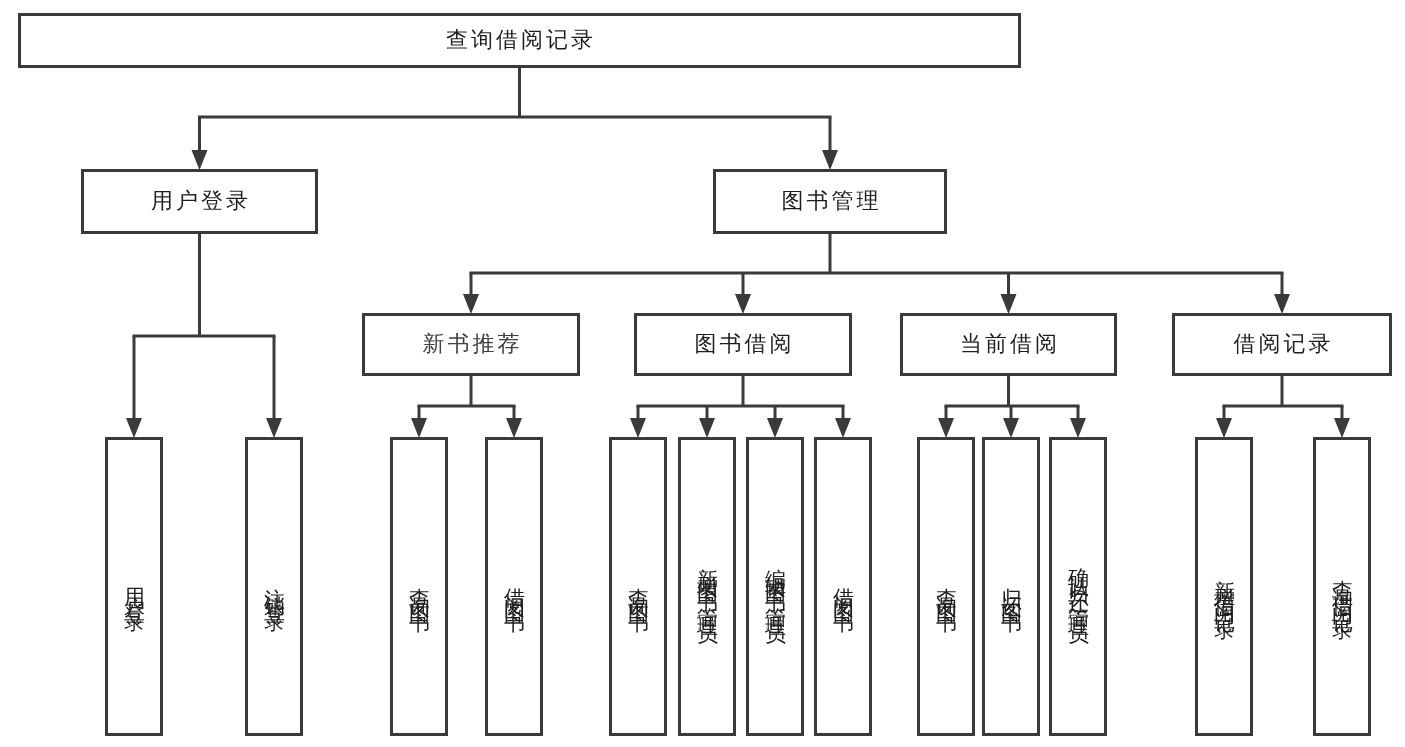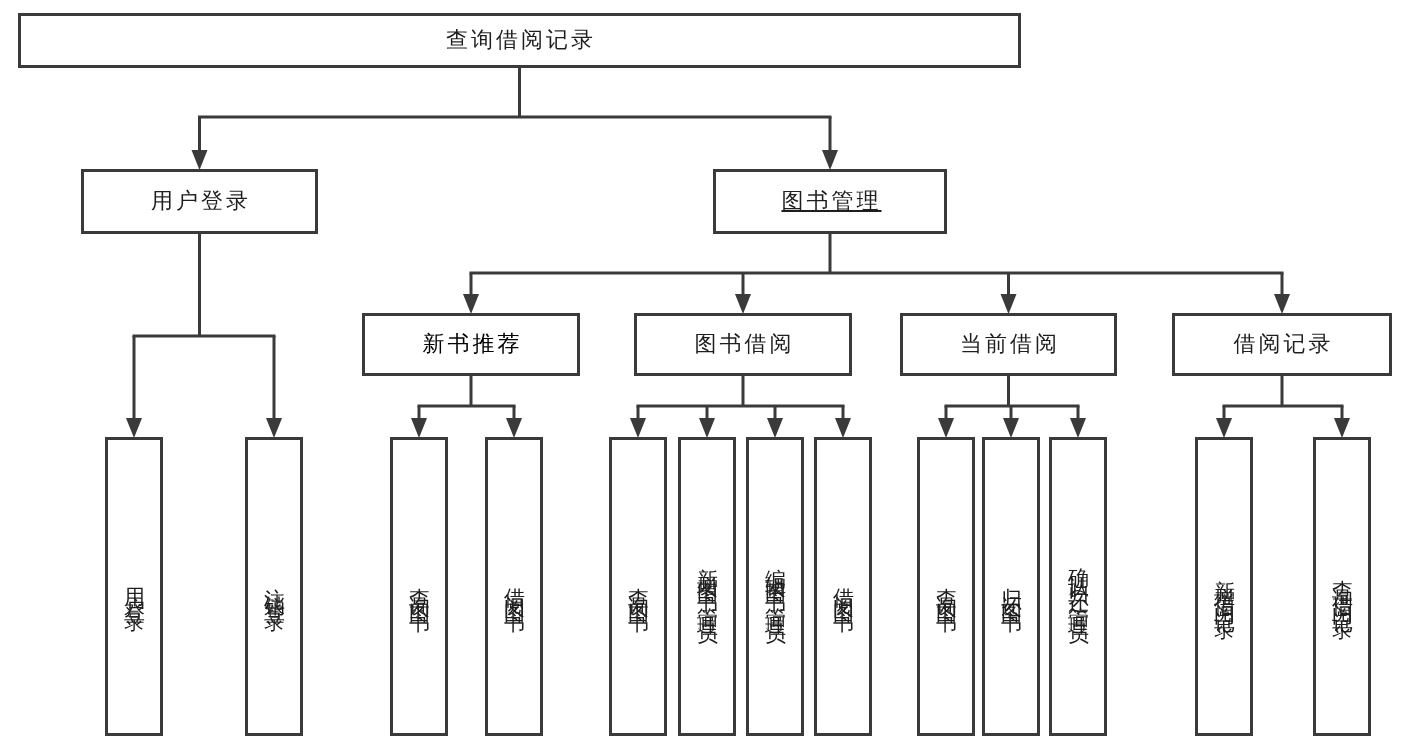--- a/index.html
+++ b/index.html
@@ -108,24 +108,24 @@
       <line x1="1342" y1="406" x2="1342" y2="420" stroke="#3a3a3a" stroke-width="3"></line>
       <polygon points="1334,418 1350,418 1342,438" fill="#3a3a3a"></polygon>
     </svg>
   <div id="nodes">
       <div class="node" style="left: 18px; top: 13px; width: 1003px; height: 55px; border-color: rgb(58, 58, 58); background: rgb(255, 255, 255); color: rgb(30, 30, 30);">
         <span class="node-label">查询借阅记录</span>
       </div>
       <div class="node" style="left: 81px; top: 169px; width: 237px; height: 65px; border-color: rgb(58, 58, 58); background: rgb(255, 255, 255); color: rgb(30, 30, 30);">
         <span class="node-label">用户登录</span>
       </div>
-      <div class="node" style="left: 713px; top: 169px; width: 234px; height: 65px; border-color: rgb(58, 58, 58); background: rgb(255, 255, 255); color: rgb(30, 30, 30); text-decoration: underline;">
+      <div class="node" style="left: 713px; top: 169px; width: 234px; height: 65px; border-color: rgb(58, 58, 58); background: rgb(255, 255, 255); color: rgb(30, 30, 30);">
         <span class="node-label">图书管理</span>
       </div>
-      <div class="node" style="left: 362px; top: 313px; width: 218px; height: 63px; border-color: rgb(58, 58, 58); background: rgb(255, 255, 255); color: #000000;">
+      <div class="node" style="left: 362px; top: 313px; width: 218px; height: 63px; border-color: rgb(58, 58, 58); background: rgb(255, 255, 255); color: #404040;">
         <span class="node-label">新书推荐</span>
       </div>
       <div class="node" style="left: 634px; top: 313px; width: 218px; height: 63px; border-color: rgb(58, 58, 58); background: rgb(255, 255, 255); color: rgb(30, 30, 30); align-items: center;">
         <span class="node-label">图书借阅</span>
       </div>
       <div class="node" style="left: 900px; top: 313px; width: 217px; height: 63px; border-color: rgb(58, 58, 58); background: rgb(255, 255, 255); color: rgb(30, 30, 30);">
         <span class="node-label">当前借阅</span>
       </div>
       <div class="node" style="left: 1172px; top: 313px; width: 220px; height: 63px; border-color: rgb(58, 58, 58); background: rgb(255, 255, 255); color: rgb(30, 30, 30);">
         <span class="node-label">借阅记录</span>

